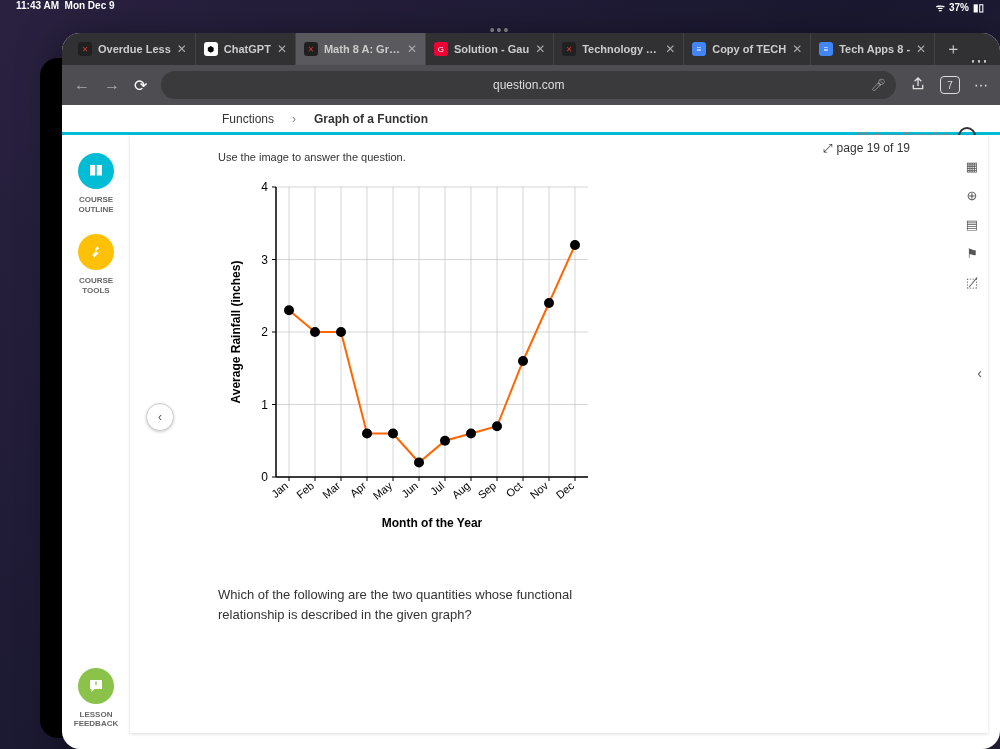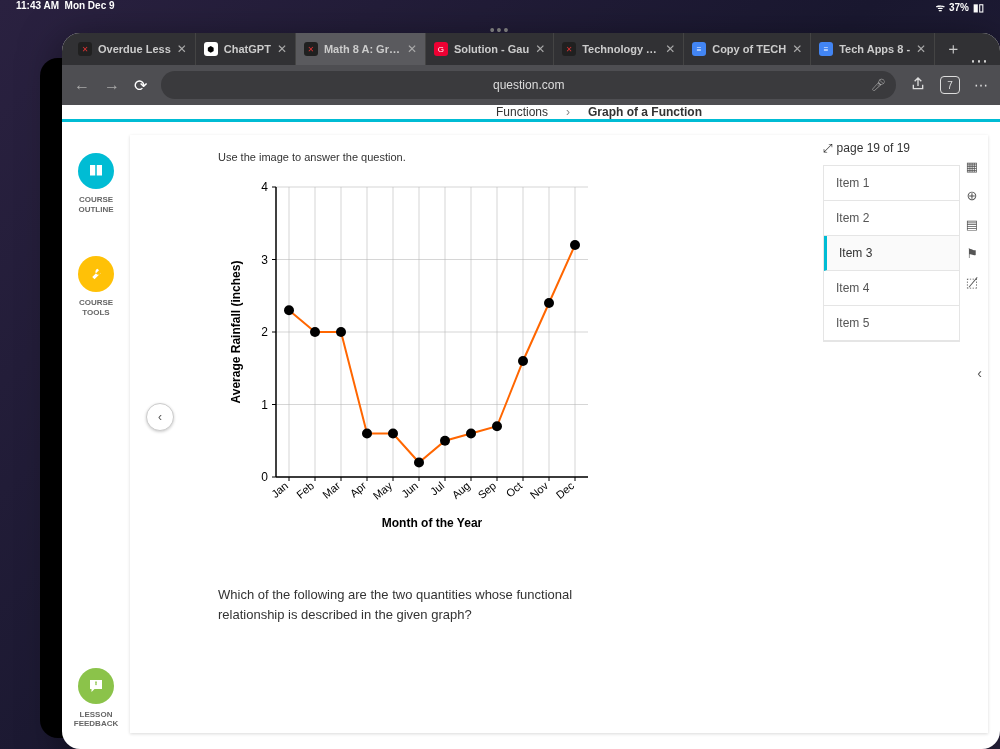--- a/index.html
+++ b/index.html
@@ -57,36 +57,35 @@
     display: flex; align-items: center; justify-content: center;
     color: #ddd; font-size: 12px; position: relative;
   }
   .mic { position: absolute; right: 10px; color: #aaa; }
   .tool-icon { color: #ddd; font-size: 14px; cursor: pointer; }
   .tab-count {
     width: 20px; height: 18px; border: 1.5px solid #ddd; border-radius: 4px;
     color: #ddd; font-size: 10px; display:flex; align-items:center; justify-content:center;
   }
   .breadcrumb-row {
-    height: 17px; display: flex; align-items: center; padding: 0 24px 0 160px;
+    height: 30px; display: flex; align-items: center; padding: 0 24px 0 160px;
     color: #333; font-size: 12px; border-bottom: 3px solid #00bcd4;
     justify-content: space-between;
-    flex-direction: column;
   }
   .breadcrumb { display: flex; align-items: center; gap: 18px; }
   .bc-sep { color: #888; }
   .mark-complete { display: flex; align-items: center; gap: 6px; font-size: 11px; font-weight:600;margin-top:35px; }
   .mc-circle { width: 18px; height: 18px; border: 2px solid #333; border-radius: 50%; display:flex; align-items:center; justify-content:center; }
   .content-area {
     position: absolute; top: 102px; left: 0; right: 0; bottom: 0;
     display: flex;
   }
   .left-rail {
     width: 68px; background: transparent; display: flex; flex-direction: column;
-    align-items: center; padding-top: 18px; gap: 42px;
+    align-items: center; padding-top: 18px; gap: 20px;
   }
   .rail-item { display: flex; flex-direction: column; align-items: center; gap: 6px; cursor: pointer; }
   .rail-icon {
     width: 36px; height: 36px; border-radius: 50%; display: flex;
     align-items: center; justify-content: center; color: #fff; font-size: 16px;
   }
   .rail-label { font-size: 8px; color: #666; text-align: center; font-weight: 600; line-height: 1.2; }
   .main-panel {
     flex: 1; background: #fff; margin: 0 12px 16px 0;
     box-shadow: 0 1px 3px rgba(0,0,0,0.15); position: relative;
@@ -317,27 +316,20 @@
             <text x="0" y="0" text-anchor="middle" class="axis-label" transform="translate(22 155) rotate(-90)">Average Rainfall (inches)</text>
           </svg>
       </div>
 
       <div class="question">Which of the following are the two quantities whose functional relationship is described in the given graph?</div>
 
       <div class="right-side">
         <div class="page-indicator">
           <span style="margin-right:4px;">⤢</span><span>page 19 of 19</span>
         </div>
-        <div class="item-list" id="item-list" style="margin-right:28px;">
-            <div class="item-row">Item 1</div>
-            <div class="item-row">Item 2</div>
-            <div class="item-row active">Item 3</div>
-            <div class="item-row">Item 4</div>
-            <div class="item-row">Item 5</div>
-          </div>
 
         <div class="icon-column">
           <span class="iconc">▦</span>
           <span class="iconc">⊕</span>
           <span class="iconc">▤</span>
           <span class="iconc">⚑</span>
           <span class="iconc">⬚̸</span>
         </div>
         <div class="right-collapse">
           <span>‹</span>

